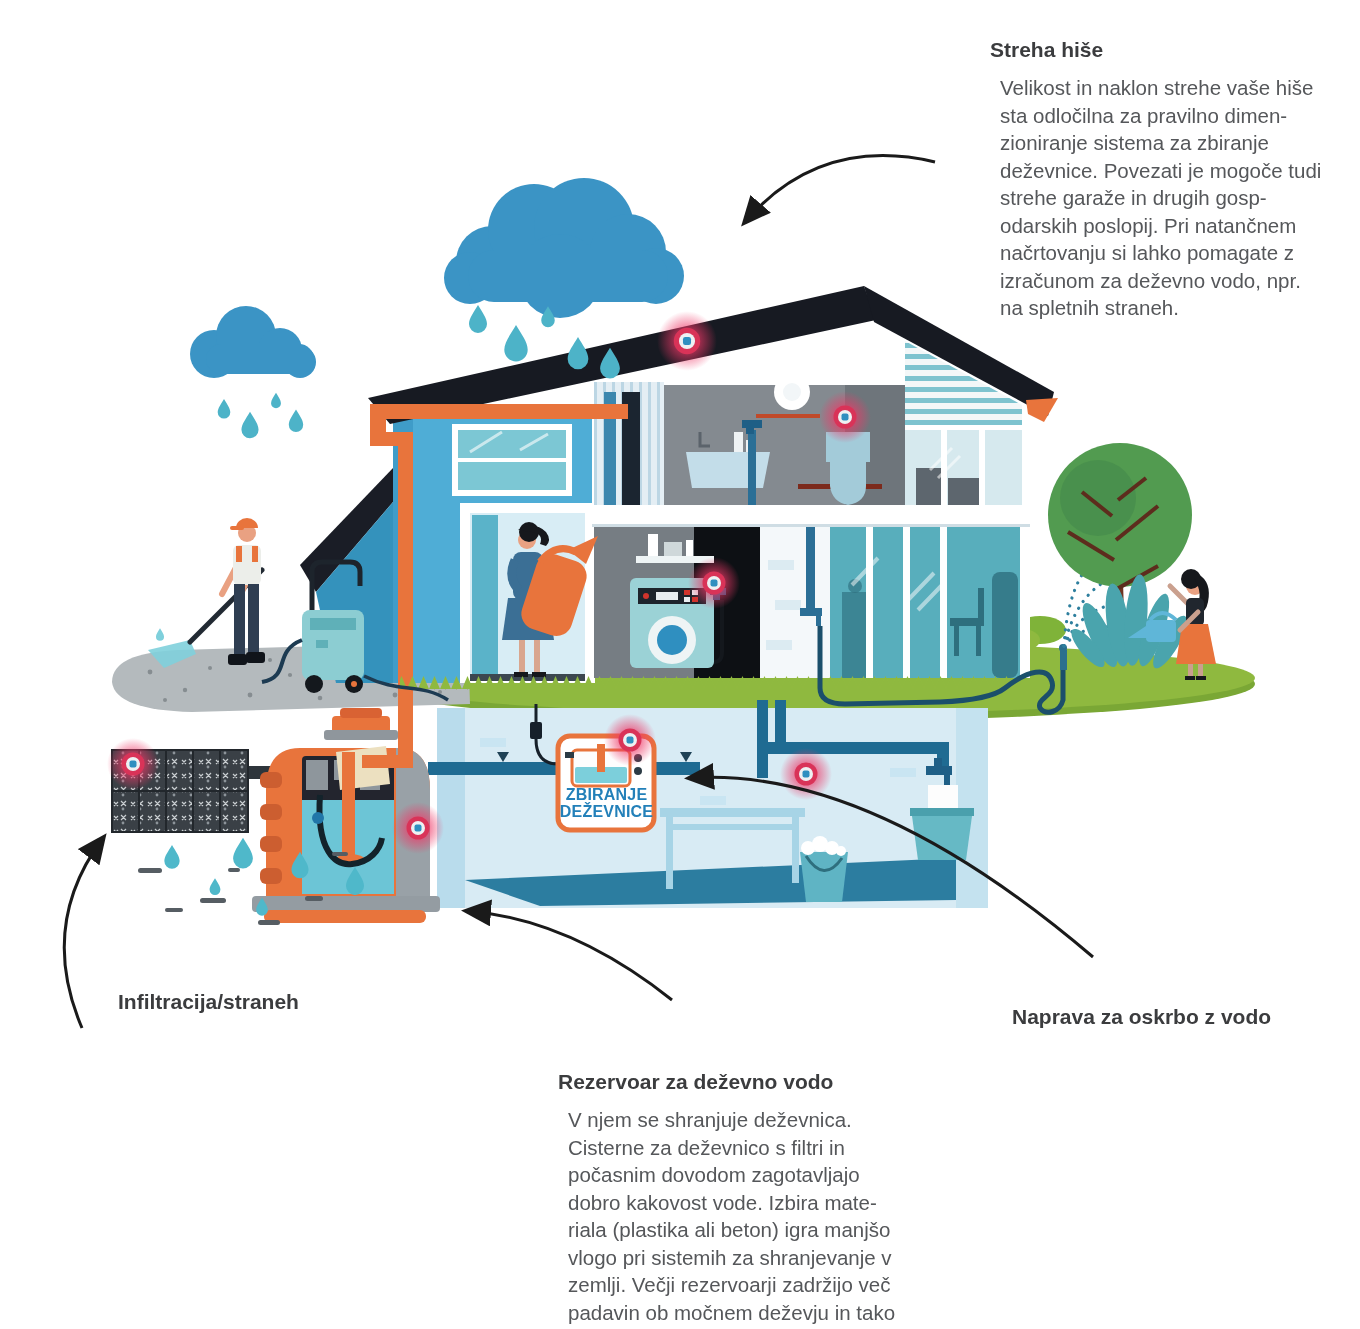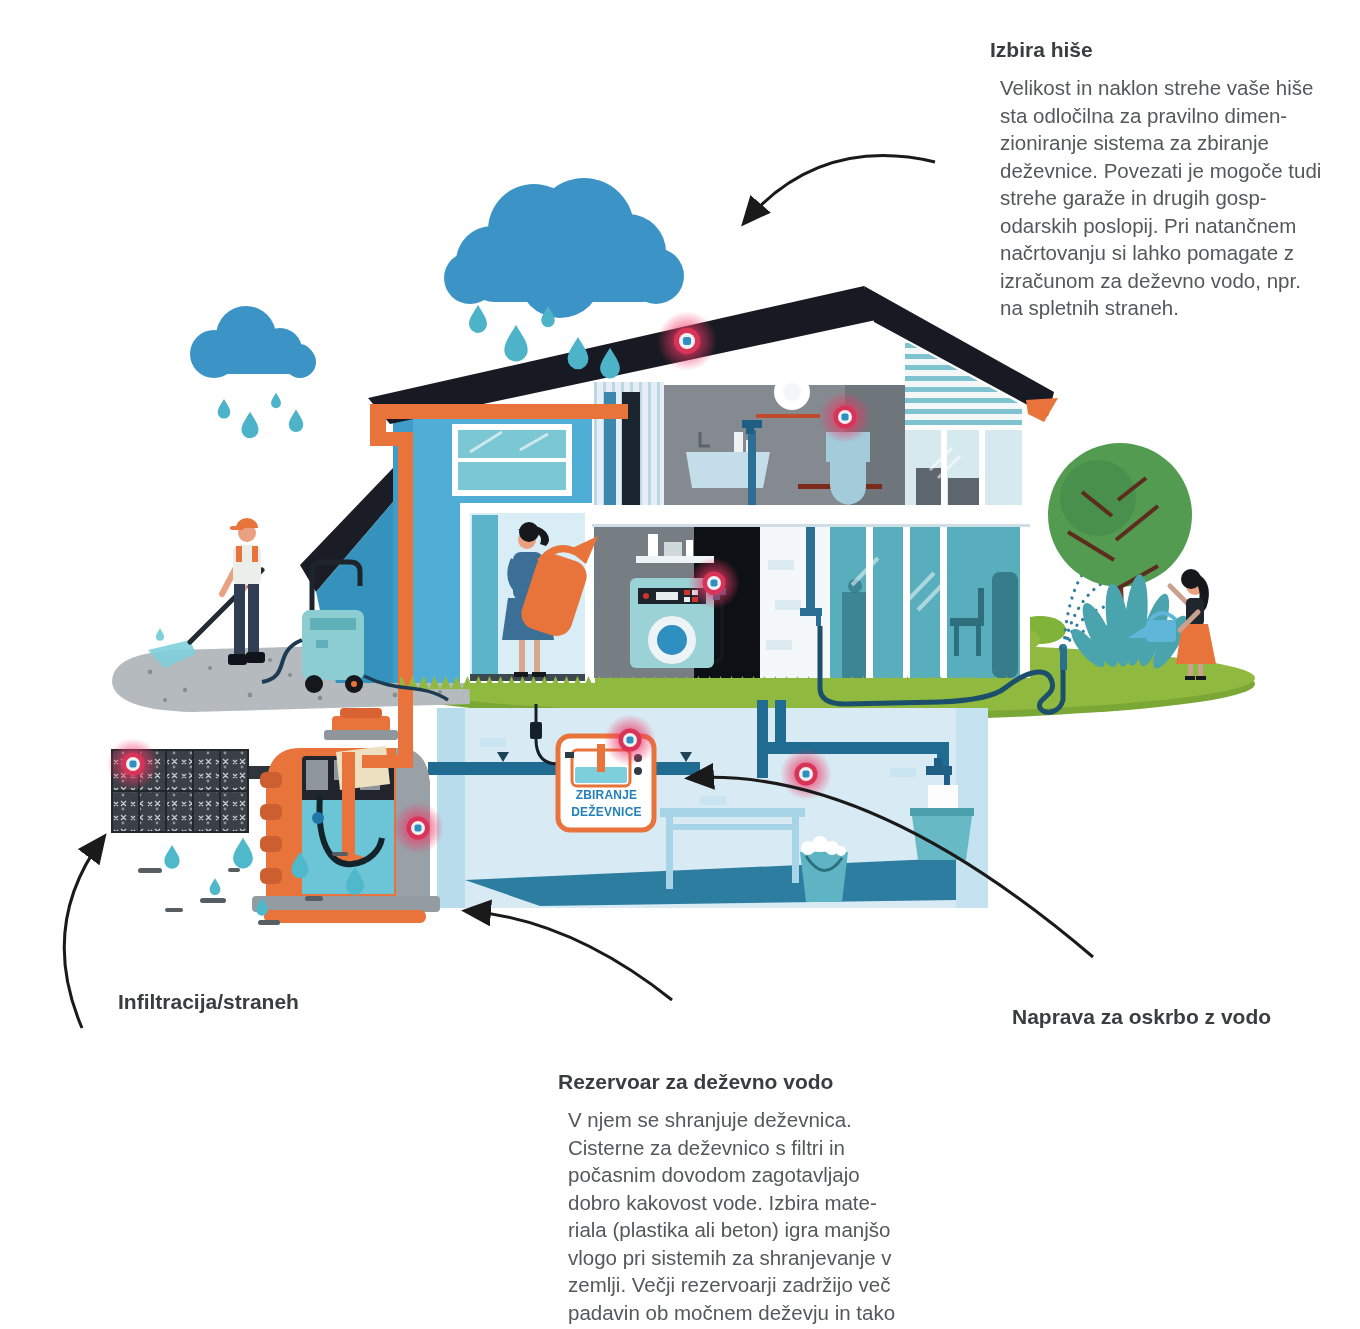--- a/index.html
+++ b/index.html
@@ -3,21 +3,21 @@
 <meta charset="utf-8">
 <style>
   html,body{margin:0;padding:0;background:#fff;}
   .stage{position:relative;width:1360px;height:1329px;background:#ffffff;
          font-family:"Liberation Sans",sans-serif;overflow:hidden;}
   .illu{position:absolute;left:0;top:0;}
   .tb{position:absolute;color:#55575a;font-size:20.5px;line-height:27.5px;}
   .tb .tb-title{margin:0;font-size:21px;font-weight:700;color:#3b3c3e;line-height:28px;}
   .tb p{margin:10px;white-space:pre-line;}
   .device-label{position:absolute;left:558px;top:787px;width:97px;text-align:center;
-    font-weight:700;font-size:12px;line-height:16.5px;color:#2380b9;
+    font-weight:700;font-size:16px;line-height:16.5px;color:#2380b9;
     white-space:pre-line;letter-spacing:.2px;}
 </style>
 </head>
 <body>
 
 <div class="stage">
 
 <svg class="illu" width="1360" height="1329" viewBox="0 0 1360 1329">
   <defs>
     <radialGradient id="hsg">
@@ -475,21 +475,21 @@
     <path d="M82,1028 Q38,925 103,838" marker-end="url(#ah)"></path>
     <path d="M672,1000 Q570,919 467,911" marker-end="url(#ah)"></path>
     <path d="M1093,957 Q869,766 690,778" marker-end="url(#ah)"></path>
   </g>
 </svg>
 
 <div class="device-label">ZBIRANJE
 DEŽEVNICE</div>
 
 <div class="tb" style="left:990px;top:36px;width:370px;">
-  <h3 class="tb-title">Izbira hiše</h3>
+  <h3 class="tb-title">Streha hiše</h3>
   <p>Velikost in naklon strehe vaše hiše
 sta odločilna za pravilno dimen-
 zioniranje sistema za zbiranje
 deževnice. Povezati je mogoče tudi
 strehe garaže in drugih gosp-
 odarskih poslopij. Pri natančnem
 načrtovanju si lahko pomagate z
 izračunom za deževno vodo, npr.
 na spletnih straneh.</p>
 </div>

